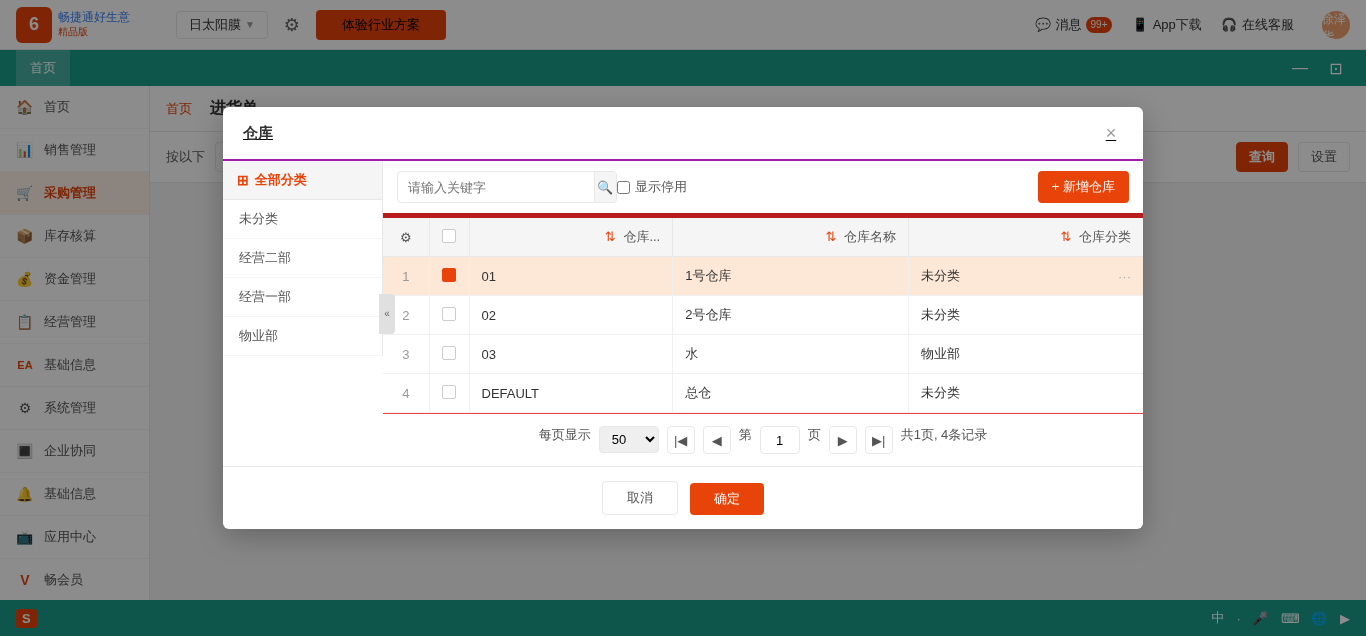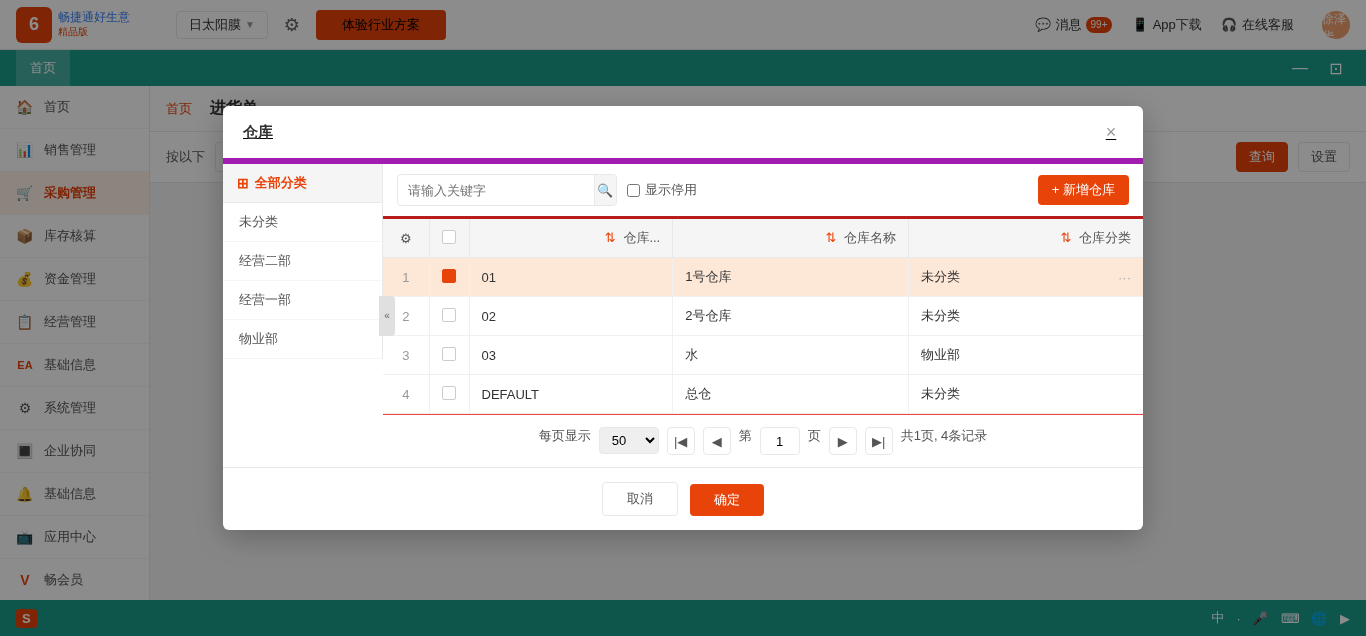--- a/index.html
+++ b/index.html
@@ -223,21 +223,21 @@
       background: white;
       cursor: pointer;
       font-size: 13px;
       color: #555;
     }
     .toolbar-btn-primary {
       background: #e8440a;
       color: white;
       border-color: #e8440a;
     }
-    .toolbar-ml { margin-left: auto; }
+    .toolbar-ml { margin-left: auto; font-weight: bold; }
 
     
     .overlay {
       position: fixed;
       top: 0; left: 0; right: 0; bottom: 0;
       background: rgba(0,0,0,0.45);
       z-index: 100;
       display: flex;
       align-items: center;
       justify-content: center;
@@ -251,21 +251,21 @@
       max-height: 580px;
       display: flex;
       flex-direction: column;
       box-shadow: 0 8px 32px rgba(0,0,0,0.25);
     }
     .modal-header {
       display: flex;
       align-items: center;
       justify-content: space-between;
       padding: 14px 20px;
-      border-bottom: 6px solid #a21caf;
+      border-bottom: 2px solid #a21caf;
       text-decoration: underline;
     }
     .modal-title {
       font-size: 15px;
       font-weight: bold;
       color: #333;
     }
     .modal-close {
       cursor: pointer;
       color: #999;
@@ -332,24 +332,22 @@
 
     
     .content-panel {
       flex: 1;
       display: flex;
       flex-direction: column;
       overflow: hidden;
     }
     .content-toolbar {
       display: flex;
-      align-items: center;
-      gap: 10px;
       padding: 10px 14px;
-      border-bottom: 3px solid #b91c1c;
+      border-bottom: 5px solid #b91c1c;
     }
     .search-box {
       display: flex;
       align-items: center;
       border: 1px solid #e8e8e8;
       border-radius: 4px;
       overflow: hidden;
       width: 220px;
     }
     .search-input {

